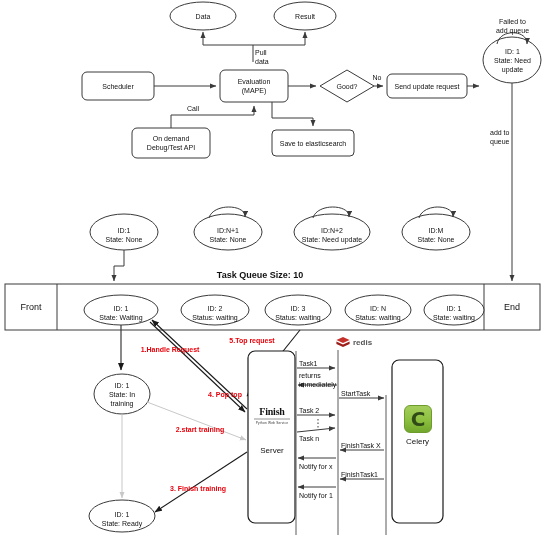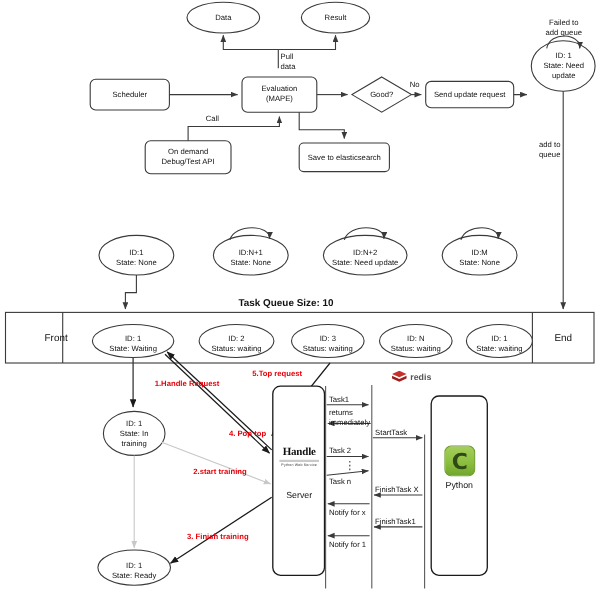--- a/index.html
+++ b/index.html
@@ -150,21 +150,21 @@
 <div class="lbl" style="left:90px;top:226px;width:68px;">ID:1
 State: None</div>
 <div class="lbl" style="left:194px;top:226px;width:68px;">ID:N+1
 State: None</div>
 <div class="lbl" style="left:294px;top:226px;width:76px;">ID:N+2
 State: Need update</div>
 <div class="lbl" style="left:402px;top:226px;width:68px;">ID:M
 State: None</div>
 
 <div class="lbl bold" style="left:160px;top:271px;width:200px;">Task Queue Size: 10</div>
-<div class="lbl" style="left:23px;top:303px;width:56px;font-size:9px;">Front</div>
+<div class="lbl" style="left:3px;top:303px;width:56px;font-size:9px;">Front</div>
 <div class="lbl" style="left:484px;top:303px;width:56px;font-size:9px;">End</div>
 
 <div class="lbl" style="left:85px;top:304px;width:72px;">ID: 1
 State: Waiting</div>
 <div class="lbl" style="left:181px;top:304px;width:68px;">ID: 2
 Status: waiting</div>
 <div class="lbl" style="left:265px;top:304px;width:66px;">ID: 3
 Status: waiting</div>
 <div class="lbl" style="left:345px;top:304px;width:66px;">ID: N
 Status: waiting</div>
@@ -177,38 +177,38 @@
 <div class="lbl" style="left:89px;top:510px;width:66px;">ID: 1
 State: Ready</div>
 
 <div class="lbl red" style="left:125px;top:345px;width:90px;">1.Handle Request</div>
 <div class="lbl red" style="left:155px;top:425px;width:90px;">2.start training</div>
 <div class="lbl red" style="left:150px;top:484px;width:96px;">3. Finish training</div>
 <div class="lbl red" style="left:193px;top:390px;width:64px;">4. Pop top</div>
 <div class="lbl red" style="left:213px;top:336px;width:78px;">5.Top request</div>
 
 <div class="flaskwrap" style="left:250px;top:406px;">
-  <div class="flask-name">Handle</div>
+  <div class="flask-name">Finish</div>
   <div class="flask-bar"></div>
   <div class="flask-sub">Python Web Service</div>
 </div>
 <div class="lbl" style="left:250px;top:446px;width:44px;font-size:8px;">Server</div>
 
-<div class="redis-wrap" style="left:336px;top:337px;padding-left:20px;">
+<div class="redis-wrap" style="left:316px;top:337px;padding-left:20px;">
   <svg width="14" height="11" viewBox="0 0 14 11">
     <path d="M7,0 L13.6,3 L7,6 L0.4,3 z" fill="#c6302b"></path>
     <path d="M0.4,4.6 L7,7.6 L13.6,4.6 L13.6,7 L7,10 L0.4,7 z" fill="#9c1f1b"></path>
   </svg>
   <span class="redis-txt">redis</span>
 </div>
 
 <div class="celery-logo" style="left:404px;top:405px;">
   <div class="celery-c">C</div>
 </div>
-<div class="lbl" style="left:392px;top:437px;width:51px;font-size:8px;">Python</div>
+<div class="lbl" style="left:392px;top:437px;width:51px;font-size:8px;">Celery</div>
 
 <div class="lbl left" style="left:299px;top:359px;width:44px;">Task1</div>
 <div class="lbl left" style="left:299px;top:371px;width:42px;">returns
 immediately</div>
 <div class="lbl left" style="left:341px;top:389px;width:48px;">StartTask</div>
 <div class="lbl left" style="left:299px;top:406px;width:44px;">Task 2</div>
 <div class="lbl left" style="left:299px;top:434px;width:44px;">Task n</div>
 <div class="lbl left" style="left:341px;top:441px;width:52px;">FinishTask X</div>
 <div class="lbl left" style="left:299px;top:462px;width:48px;">Notify for x</div>
 <div class="lbl left" style="left:341px;top:470px;width:52px;">FinishTask1</div>

